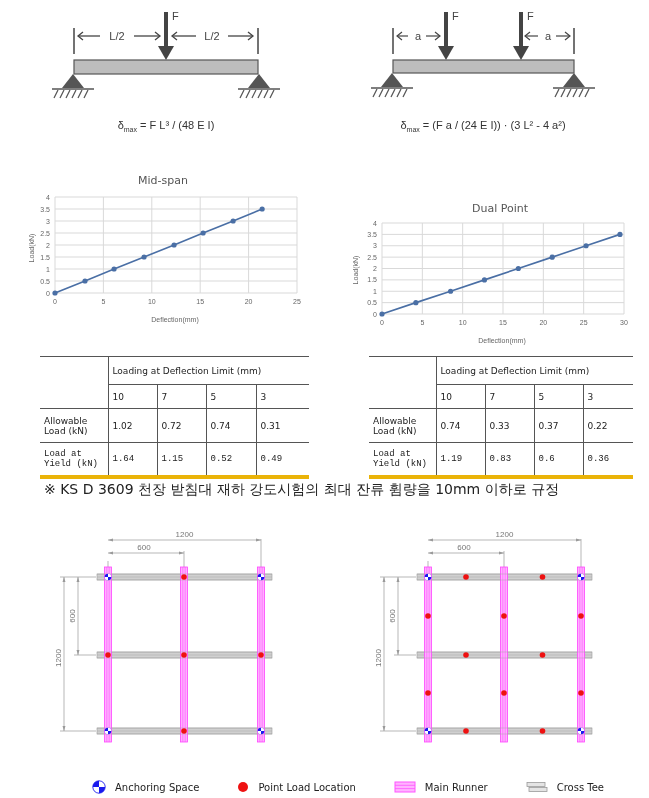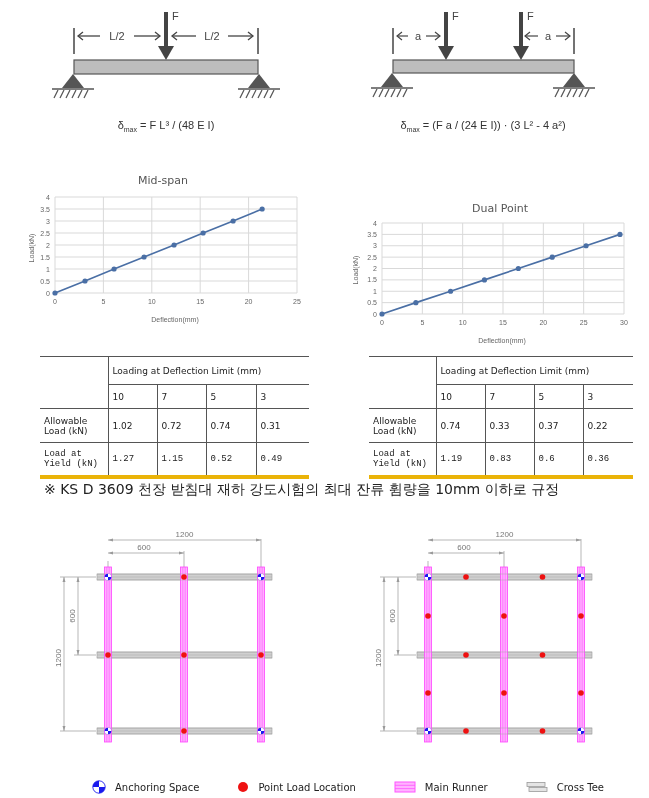--- a/index.html
+++ b/index.html
@@ -259,21 +259,21 @@
     <td class="l b">1.02</td>
     <td class="l b">0.72</td>
     <td class="l b">0.74</td>
     <td class="l b">0.31</td>
   </tr>
   <tr class="bot" style="height:34px;">
     <td>
           <div>Load at</div>
           <div>Yield (kN)</div>
         </td>
-    <td class="l">1.27</td>
+    <td class="l">1.64</td>
     <td class="l">1.15</td>
     <td class="l">0.52</td>
     <td class="l">0.49</td>
   </tr>
 </tbody>
   </table>
 
 <table class="spec" style="left:369px;top:356px;width:264px;">
   <colgroup>
       <col style="width:67px">

